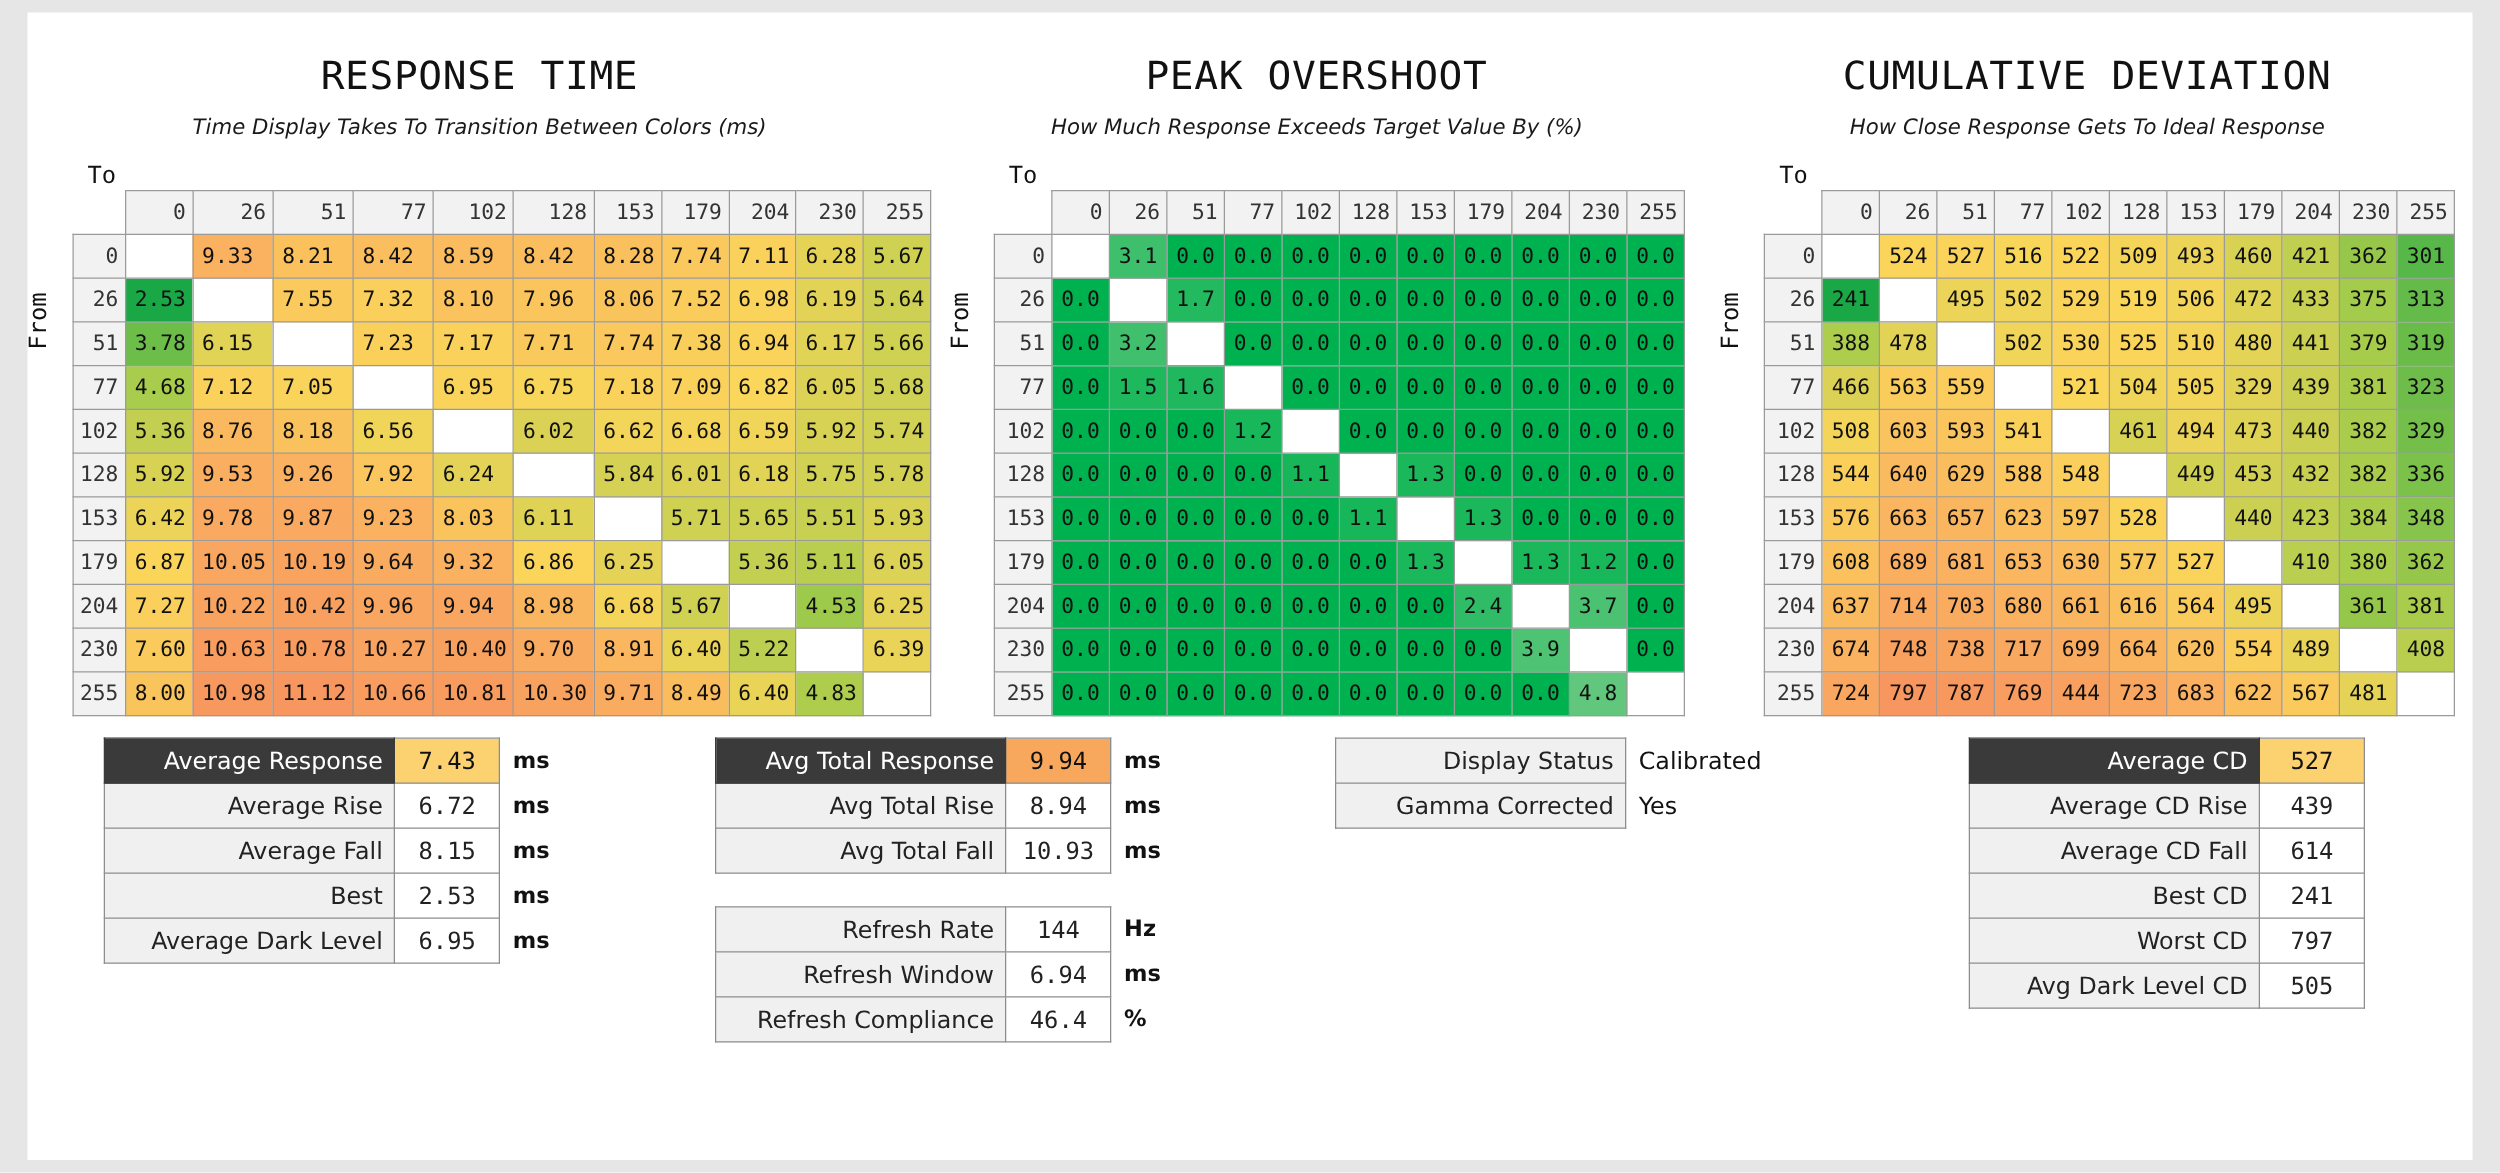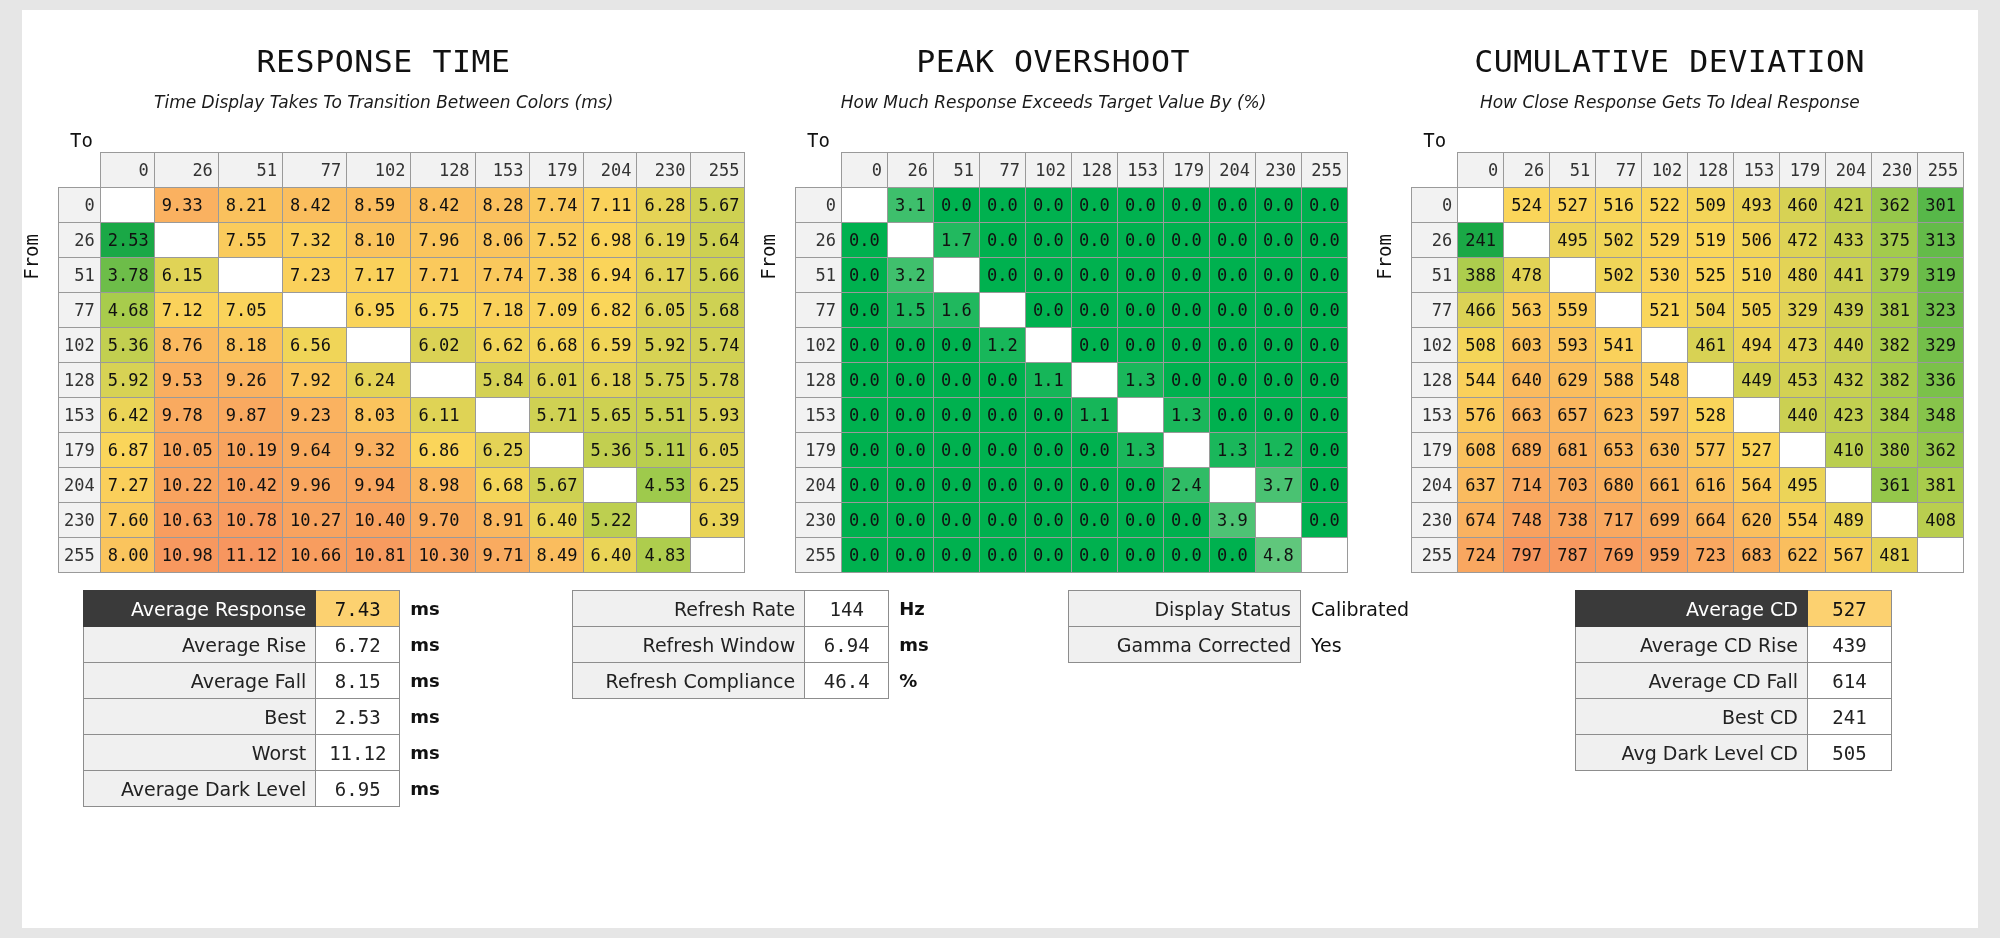--- a/index.html
+++ b/index.html
@@ -631,21 +631,21 @@
                 <td class="val cd" style="background:rgb(232,212,87)">489</td>
                 <td class="diag"></td>
                 <td class="val cd" style="background:rgb(185,206,79)">408</td>
               </tr>
               <tr>
                 <th class="rowh">255</th>
                 <td class="val cd" style="background:rgb(249,167,96)">724</td>
                 <td class="val cd" style="background:rgb(247,150,95)">797</td>
                 <td class="val cd" style="background:rgb(247,152,95)">787</td>
                 <td class="val cd" style="background:rgb(248,156,95)">769</td>
-                <td class="val cd" style="background:rgb(248,160,95)">959</td>
+                <td class="val cd" style="background:rgb(248,160,95)">444</td>
                 <td class="val cd" style="background:rgb(249,167,96)">723</td>
                 <td class="val cd" style="background:rgb(250,176,96)">683</td>
                 <td class="val cd" style="background:rgb(250,190,94)">622</td>
                 <td class="val cd" style="background:rgb(250,203,92)">567</td>
                 <td class="val cd" style="background:rgb(228,211,86)">481</td>
                 <td class="diag"></td>
               </tr>
             </tbody>
           </table>
       </div>
@@ -671,34 +671,50 @@
                 <td class="label">Average Fall</td>
                 <td class="value">8.15</td>
                 <td class="unit">ms</td>
               </tr>
               <tr>
                 <td class="label">Best</td>
                 <td class="value">2.53</td>
                 <td class="unit">ms</td>
               </tr>
               <tr>
-                <td class="label">Worst</td>
-                <td class="value">11.12</td>
-                <td class="unit">ms</td>
-              </tr>
-              <tr>
                 <td class="label">Average Dark Level</td>
                 <td class="value">6.95</td>
                 <td class="unit">ms</td>
               </tr>
             </tbody>
           </table>
         </div>
     </div>
     <div class="stats-col">
+      <div class="stat-block">
+          <table class="stat" id="st-total">
+            <tbody>
+              <tr class="head">
+                <td class="label">Avg Total Response</td>
+                <td class="value" style="background:#f7a85c">9.94</td>
+                <td class="unit">ms</td>
+              </tr>
+              <tr>
+                <td class="label">Avg Total Rise</td>
+                <td class="value">8.94</td>
+                <td class="unit">ms</td>
+              </tr>
+              <tr>
+                <td class="label">Avg Total Fall</td>
+                <td class="value">10.93</td>
+                <td class="unit">ms</td>
+              </tr>
+            </tbody>
+          </table>
+        </div>
       <div class="stat-block">
           <table class="stat" id="st-refresh">
             <tbody>
               <tr>
                 <td class="label">Refresh Rate</td>
                 <td class="value">144</td>
                 <td class="unit">Hz</td>
               </tr>
               <tr>
                 <td class="label">Refresh Window</td>
@@ -744,20 +760,24 @@
               </tr>
               <tr>
                 <td class="label">Average CD Fall</td>
                 <td class="value">614</td>
               </tr>
               <tr>
                 <td class="label">Best CD</td>
                 <td class="value">241</td>
               </tr>
               <tr>
+                <td class="label">Worst CD</td>
+                <td class="value">797</td>
+              </tr>
+              <tr>
                 <td class="label">Avg Dark Level CD</td>
                 <td class="value">505</td>
               </tr>
             </tbody>
           </table>
         </div>
     </div>
   </div>
 
 </div>

